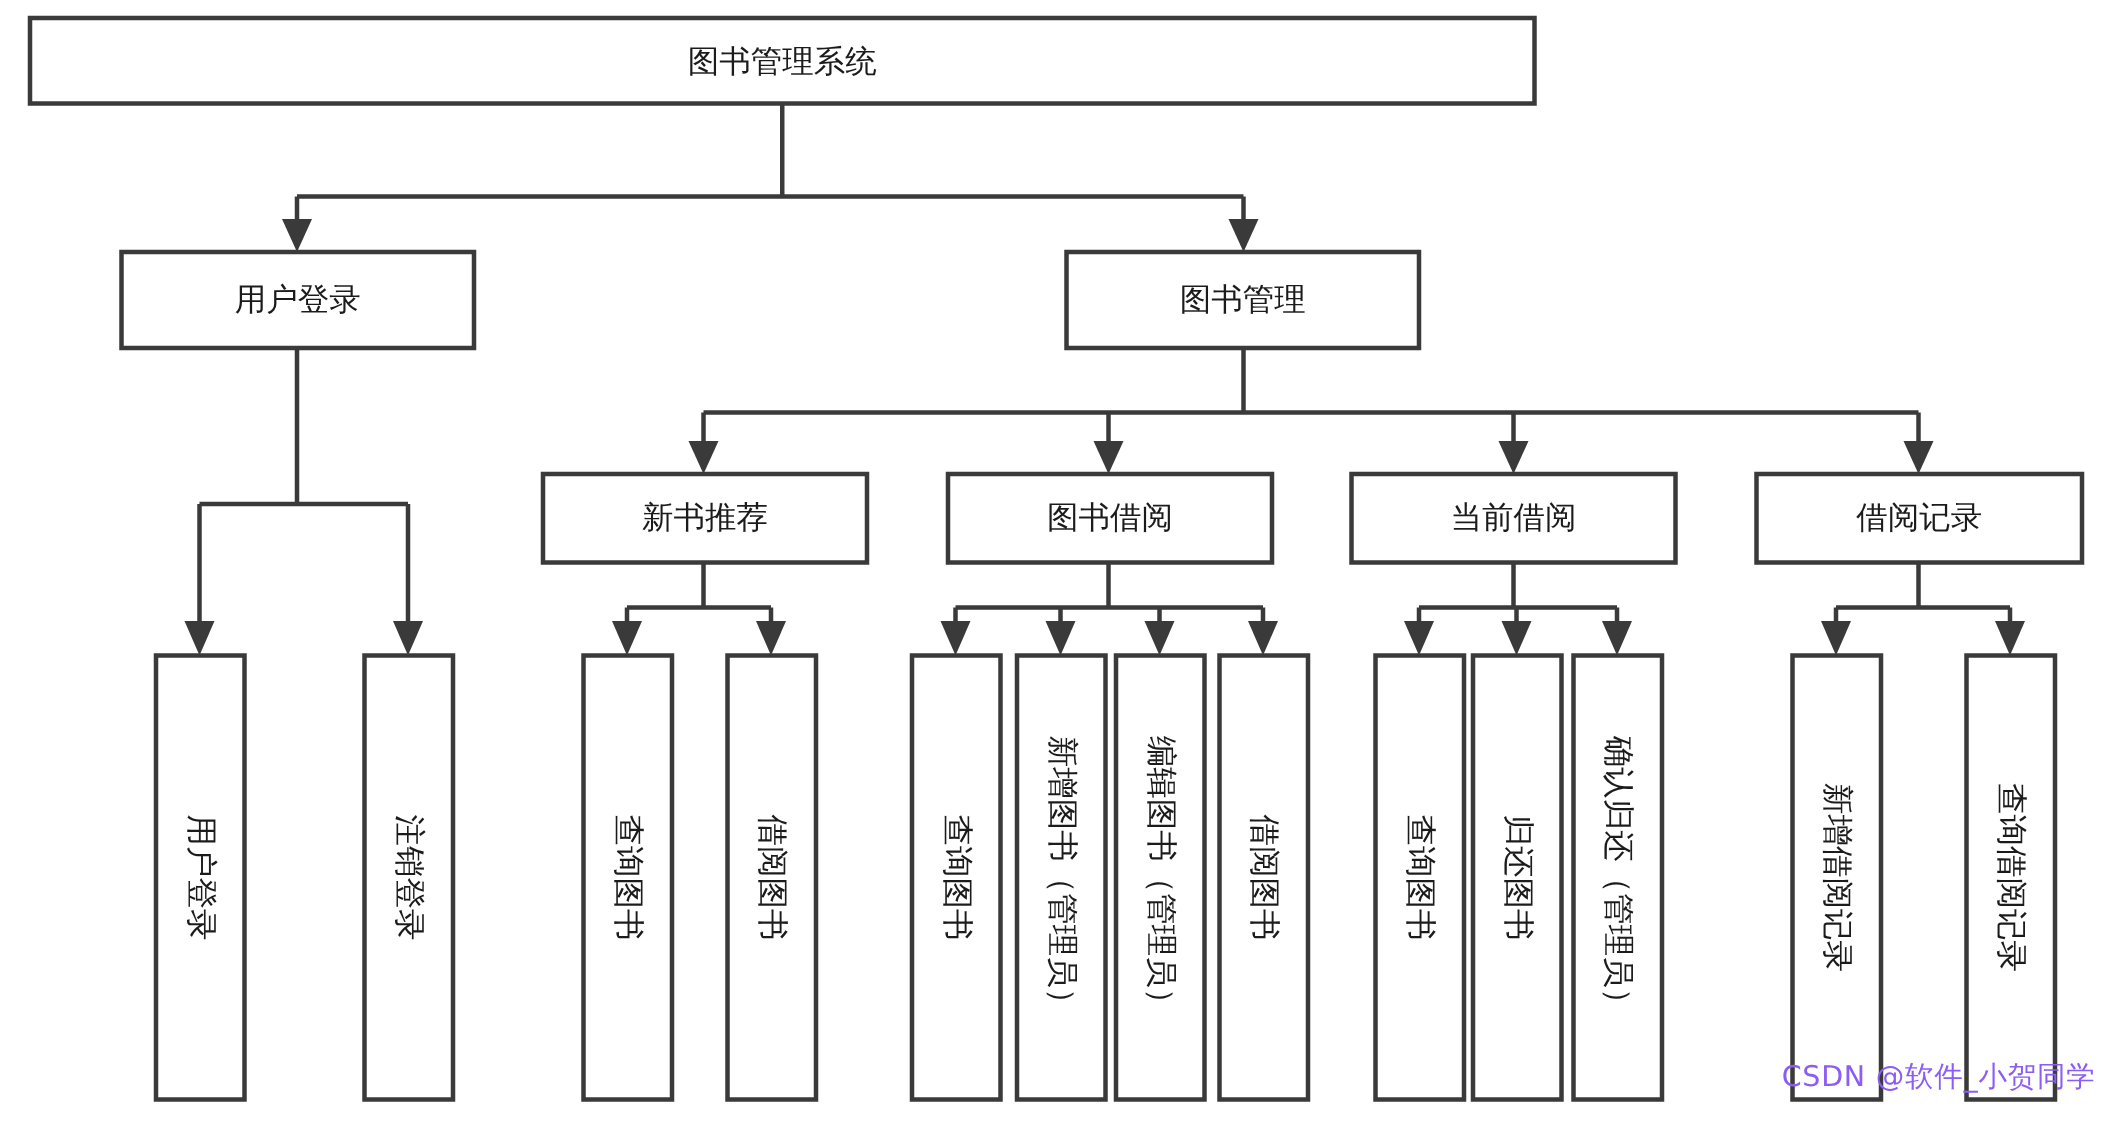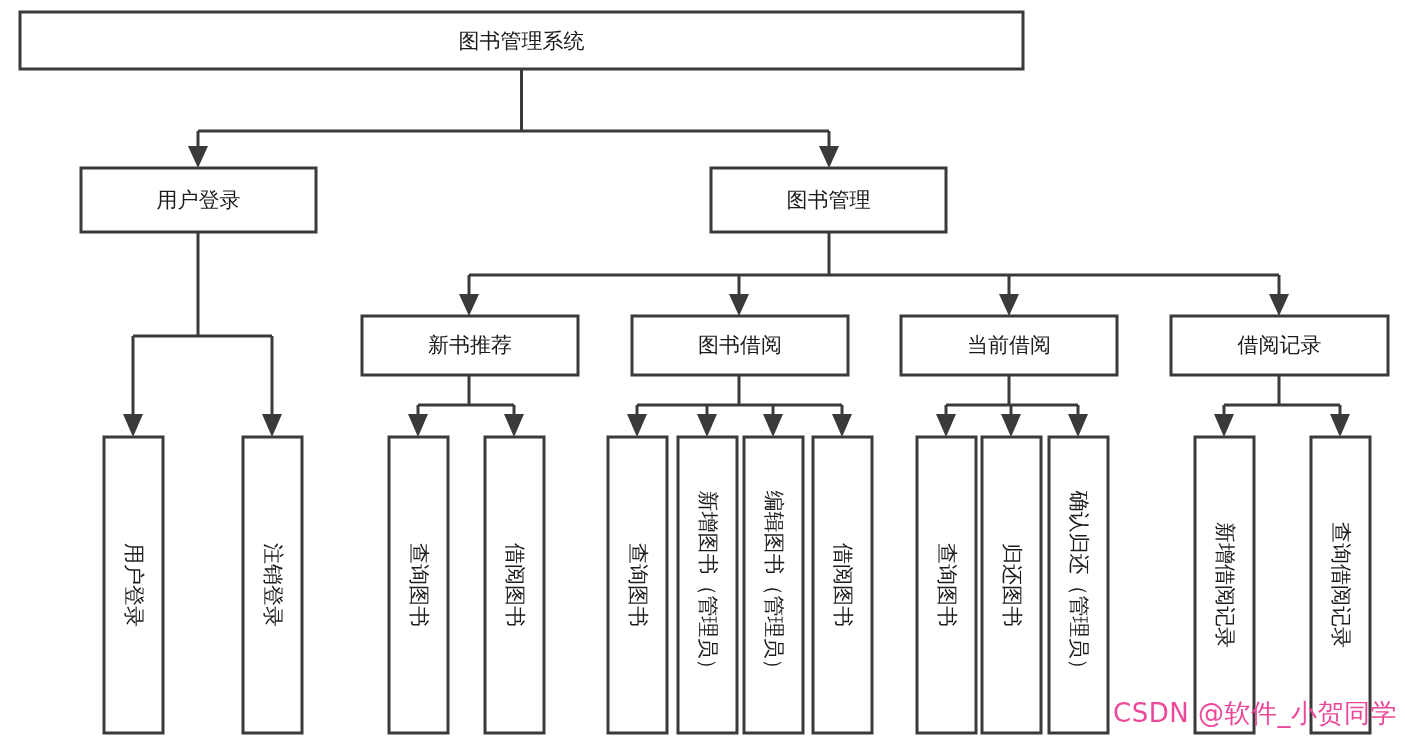--- a/index.html
+++ b/index.html
@@ -56,22 +56,22 @@
     font-size: 21px;
     fill: #1b1b1b;
     text-anchor: middle;
     dominant-baseline: middle;
   }
   .watermark {
     position: absolute;
     right: 8px;
     bottom: 4px;
     font-family: "DejaVu Sans", "Liberation Sans", sans-serif;
-    font-size: 26px;
-    color: #ec4899;
+    font-size: 19px;
+    color: #8b5cf6;
     white-space: nowrap;
     letter-spacing: 0.5px;
     user-select: none;
   }
 </style>
 </head>
 <body>
 
 <div id="diagram-root">
 

